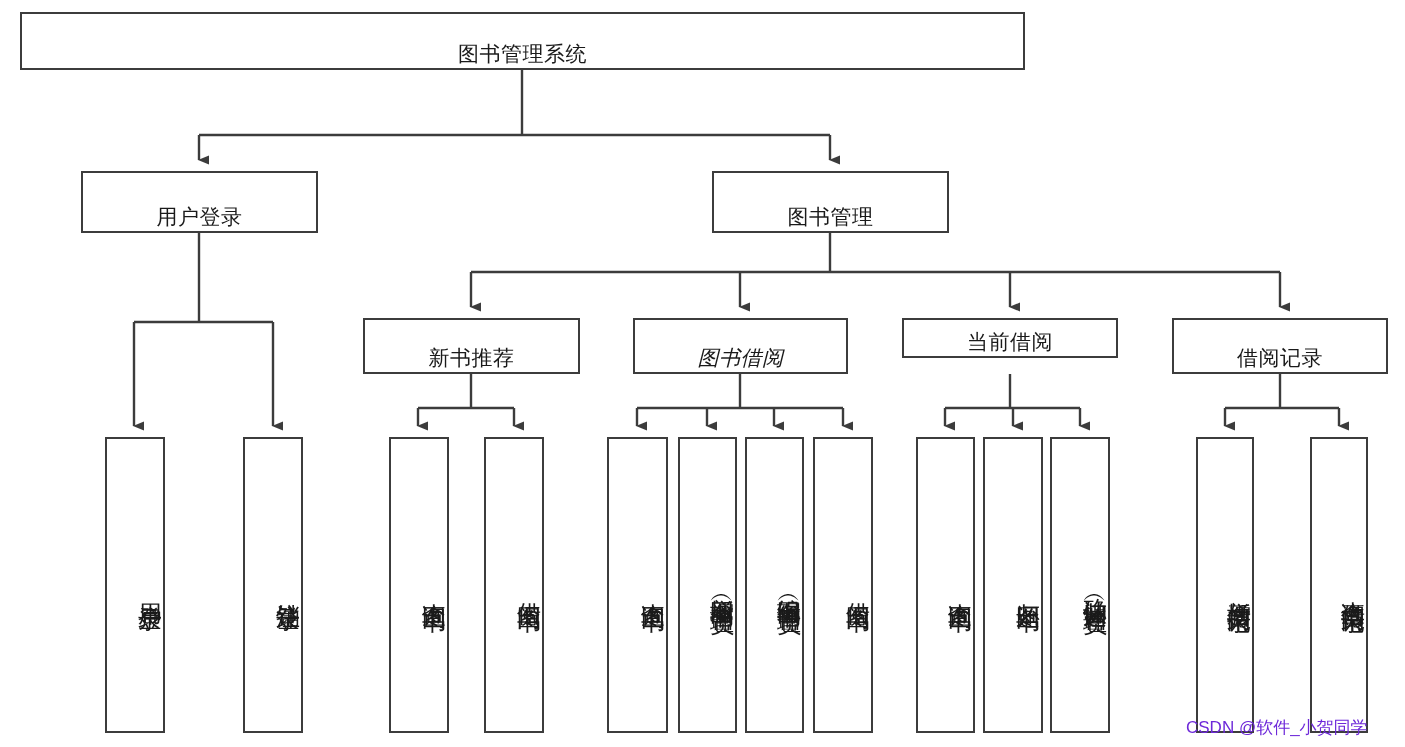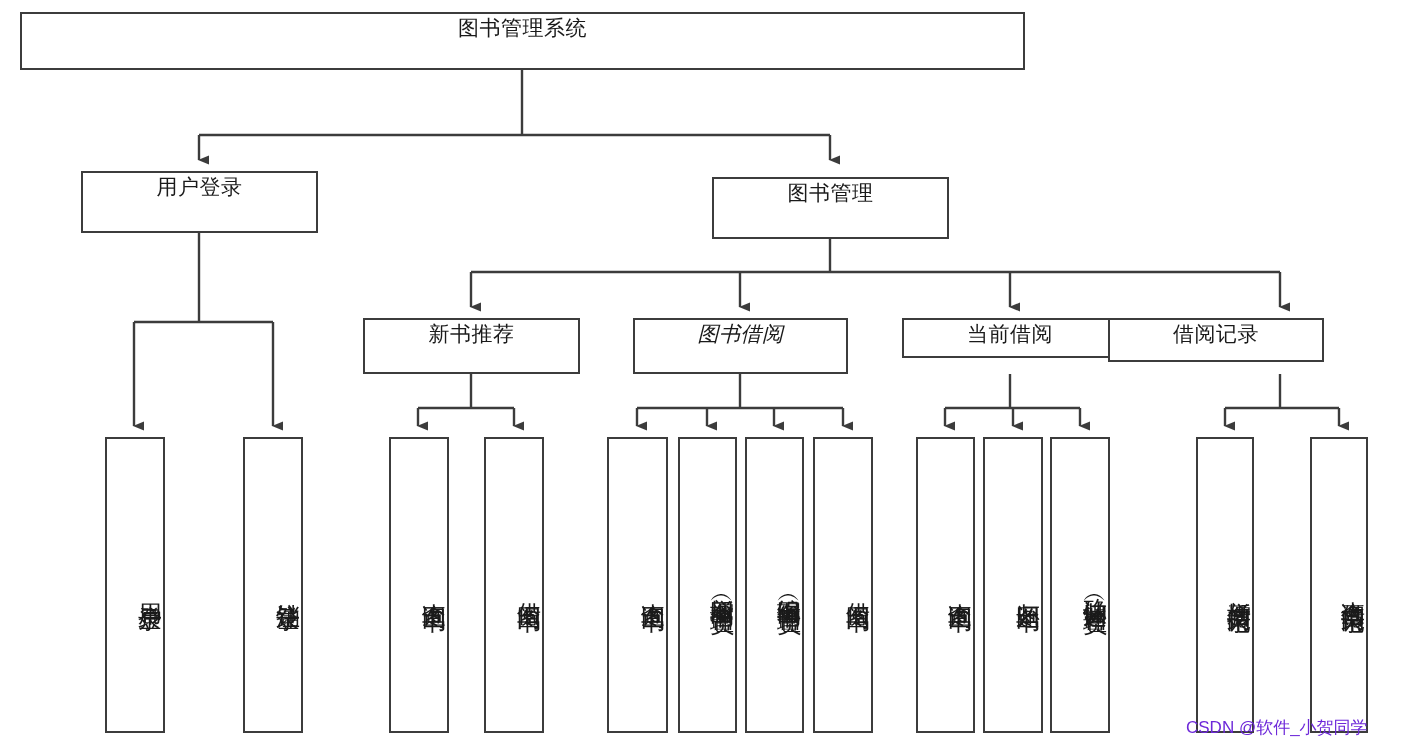--- a/index.html
+++ b/index.html
@@ -25,21 +25,21 @@
     top: 0;
     width: 1405px;
     height: 747px;
   }
   .node {
     position: absolute;
     box-sizing: border-box;
     background: #ffffff;
     border: 2px solid #3c3c3c;
     display: flex;
-    align-items: flex-start;
+    align-items: flex-end;
     justify-content: center;
     color: #1a1a1a;
   }
   .node-h {
     font-size: 21px;
     letter-spacing: 0.5px;
     white-space: nowrap;
   }
   .node-v {
     writing-mode: vertical-rl;
@@ -121,34 +121,34 @@
     </g>
   </svg>
 
   <div class="node node-h" style="left:20px; top:12px; width:1005px; height:58px;">
     <span>图书管理系统</span>
   </div>
 
   <div class="node node-h" style="left:81px; top:171px; width:237px; height:62px;">
     <span>用户登录</span>
   </div>
-  <div class="node node-h" style="left:712px; top:171px; width:237px; height:62px;margin-top:6px;">
+  <div class="node node-h" style="left:712px; top:171px; width:237px; height:62px;">
     <span>图书管理</span>
   </div>
 
   <div class="node node-h" style="left:363px; top:318px; width:217px; height:56px;">
     <span>新书推荐</span>
   </div>
   <div class="node node-h" style="left:633px; top:318px; width:215px; height:56px;font-style:italic;">
     <span>图书借阅</span>
   </div>
   <div class="node node-h" style="left:902px; top:318px; width:216px; height:40px;">
     <span>当前借阅</span>
   </div>
-  <div class="node node-h" style="left:1108px; top:318px; width:216px; height:44px;">
+  <div class="node node-h" style="left:1172px; top:318px; width:216px; height:56px;">
     <span>借阅记录</span>
   </div>
 
   <div class="node node-v" style="left:105px; top:437px; width:60px; height:296px;">
     <span>用户登录</span>
   </div>
   <div class="node node-v" style="left:243px; top:437px; width:60px; height:296px;">
     <span>注销登录</span>
   </div>
 

